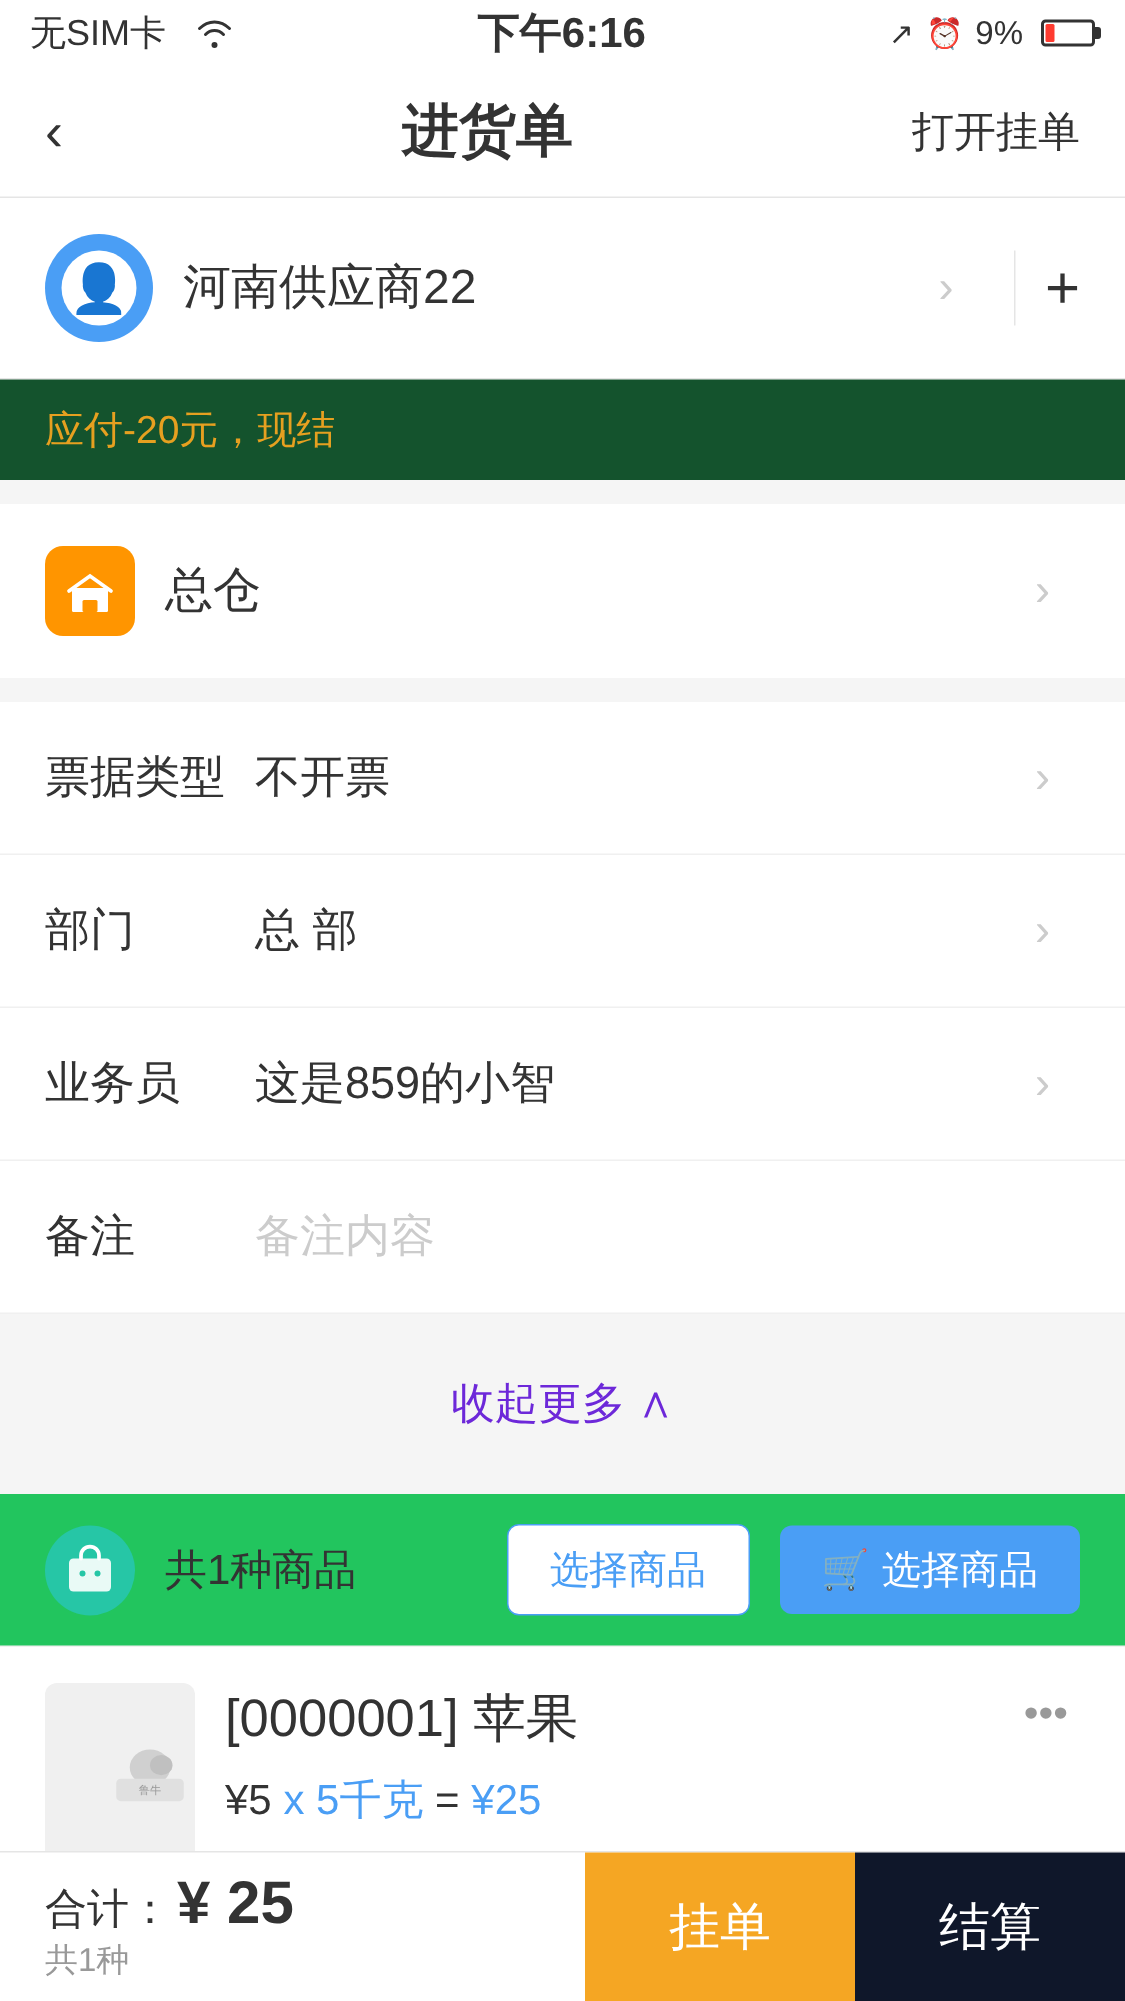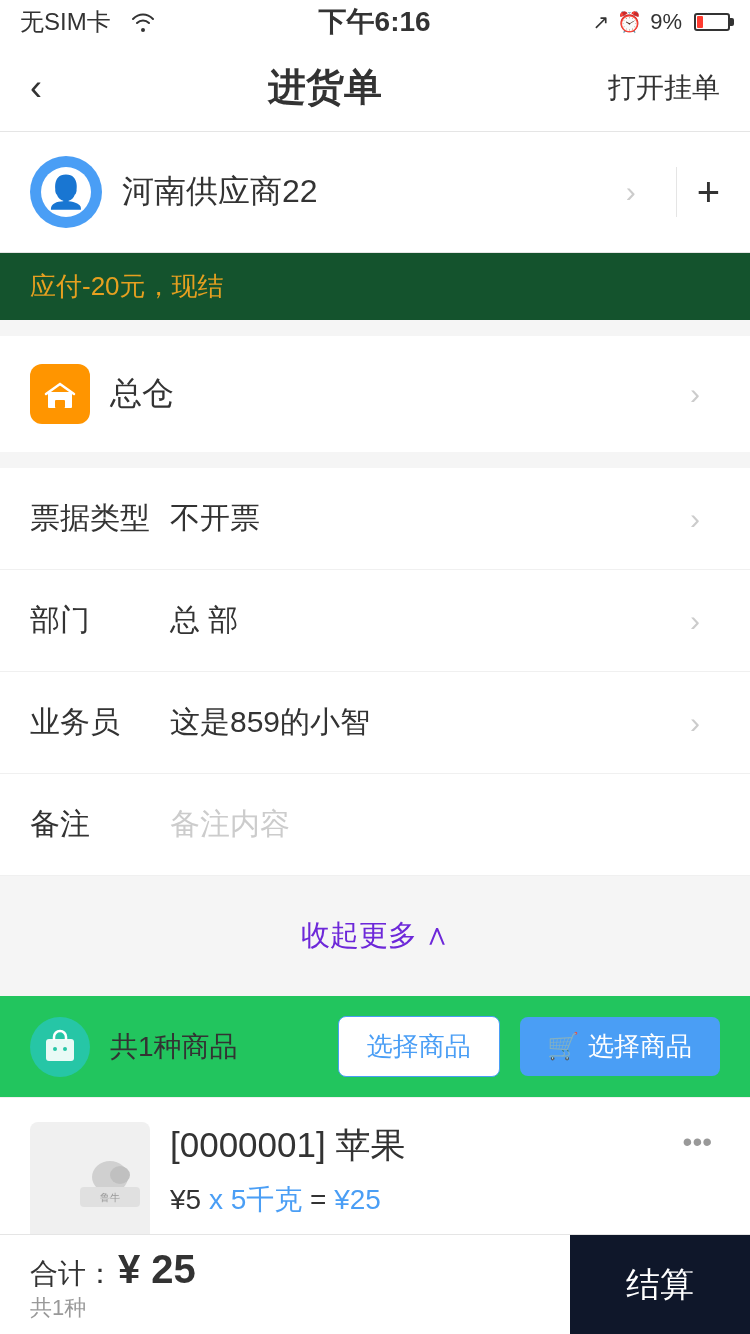--- a/index.html
+++ b/index.html
@@ -260,21 +260,21 @@
 
     
     .product-item {
       background: #fff;
       padding: 24px 30px;
       display: flex;
       align-items: flex-start;
       gap: 20px;
     }
     .product-thumb {
-      width: 120px;
+      width: 100px;
       height: 120px;
       background: #f0f0f0;
       border-radius: 8px;
       display: flex;
       align-items: center;
       flex-shrink: 0;
       overflow: hidden;
       padding-left: 40px;
     }
     .product-info { flex: 1; }
@@ -479,14 +479,15 @@
 </div>
 
 <div class="bottom-bar">
   <div class="total-section">
     <div style="display:flex; align-items:baseline; gap:4px;">
       <span style="font-size:28px;">合计：</span>
       <span style="font-size:40px; font-weight:600;text-align:center;">¥ 25</span>
     </div>
     <span style="font-size:22px; color:#999;">共1种</span>
   </div>
+  <button class="btn-hang">挂单</button>
   <button class="btn-settle">结算</button>
 </div>
 
 </body></html>

